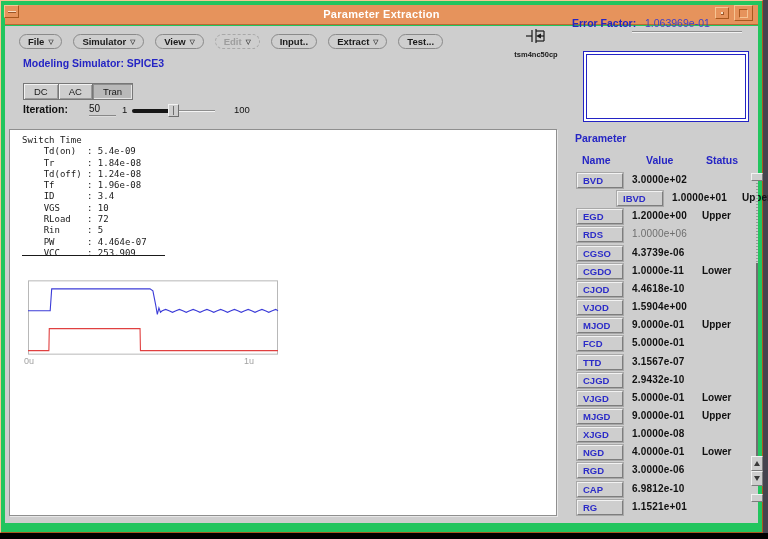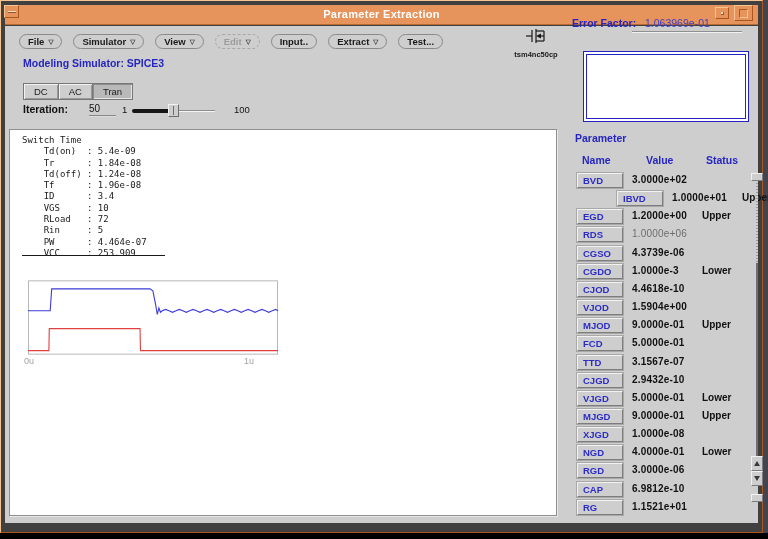--- a/index.html
+++ b/index.html
@@ -1,20 +1,20 @@
 <!DOCTYPE html>
 <html><head>
 <meta charset="utf-8">
 <style>
   * { margin:0; padding:0; box-sizing:border-box; }
   body { font-family:"Liberation Sans", sans-serif; }
   .screen { position:relative; width:768px; height:539px; background:#000; overflow:hidden; }
   .desktop-right { position:absolute; right:0; top:0; width:6px; height:533px; background:#45444e; }
   .window { position:absolute; left:0; top:0; width:763px; height:533px;
-            background:#404040; border-top:1px solid #f6c493; border-left:1px solid #f6c493;
+            background:#22c55e; border-top:1px solid #f6c493; border-left:1px solid #f6c493;
             border-right:1px solid #a8581f; border-bottom:1px solid #a8581f; }
   .titlebar { position:absolute; left:4px; top:4px; right:4px; height:20px; background:#e6935c;
               border-bottom:1px solid #b96a33; }
   .title-text { position:absolute; left:0; right:0; top:3px; text-align:center; color:#fff;
                 font-weight:bold; font-size:11px; letter-spacing:.3px; }
   .wbtn { position:absolute; background:#e6935c; border-top:1px solid #f6c493; border-left:1px solid #f6c493;
           border-bottom:1px solid #a8581f; border-right:1px solid #a8581f; }
   .menu-dash { position:absolute; left:3px; top:5px; width:8px; height:2px; background:#f8e0c8;
                border-bottom:1px solid #9c5527; }
   .min-dot { position:absolute; left:5px; top:4px; width:3px; height:3px; background:#f8e0c8;
@@ -215,21 +215,21 @@
           <div class="param-row" style="top: 201.45px;">
             <div class="param-name-btn">RDS</div>
             <div class="param-value dim">1.0000e+06</div>
           </div>
           <div class="param-row" style="top: 219.6px;">
             <div class="param-name-btn">CGSO</div>
             <div class="param-value">4.3739e-06</div>
           </div>
           <div class="param-row" style="top: 237.75px;">
             <div class="param-name-btn">CGDO</div>
-            <div class="param-value">1.0000e-3</div>
+            <div class="param-value">1.0000e-11</div>
             <div class="param-status">Lower</div>
           </div>
           <div class="param-row" style="top: 255.9px;">
             <div class="param-name-btn">CJOD</div>
             <div class="param-value">4.4618e-10</div>
           </div>
           <div class="param-row" style="top: 274.05px;">
             <div class="param-name-btn">VJOD</div>
             <div class="param-value">1.5904e+00</div>
           </div>

